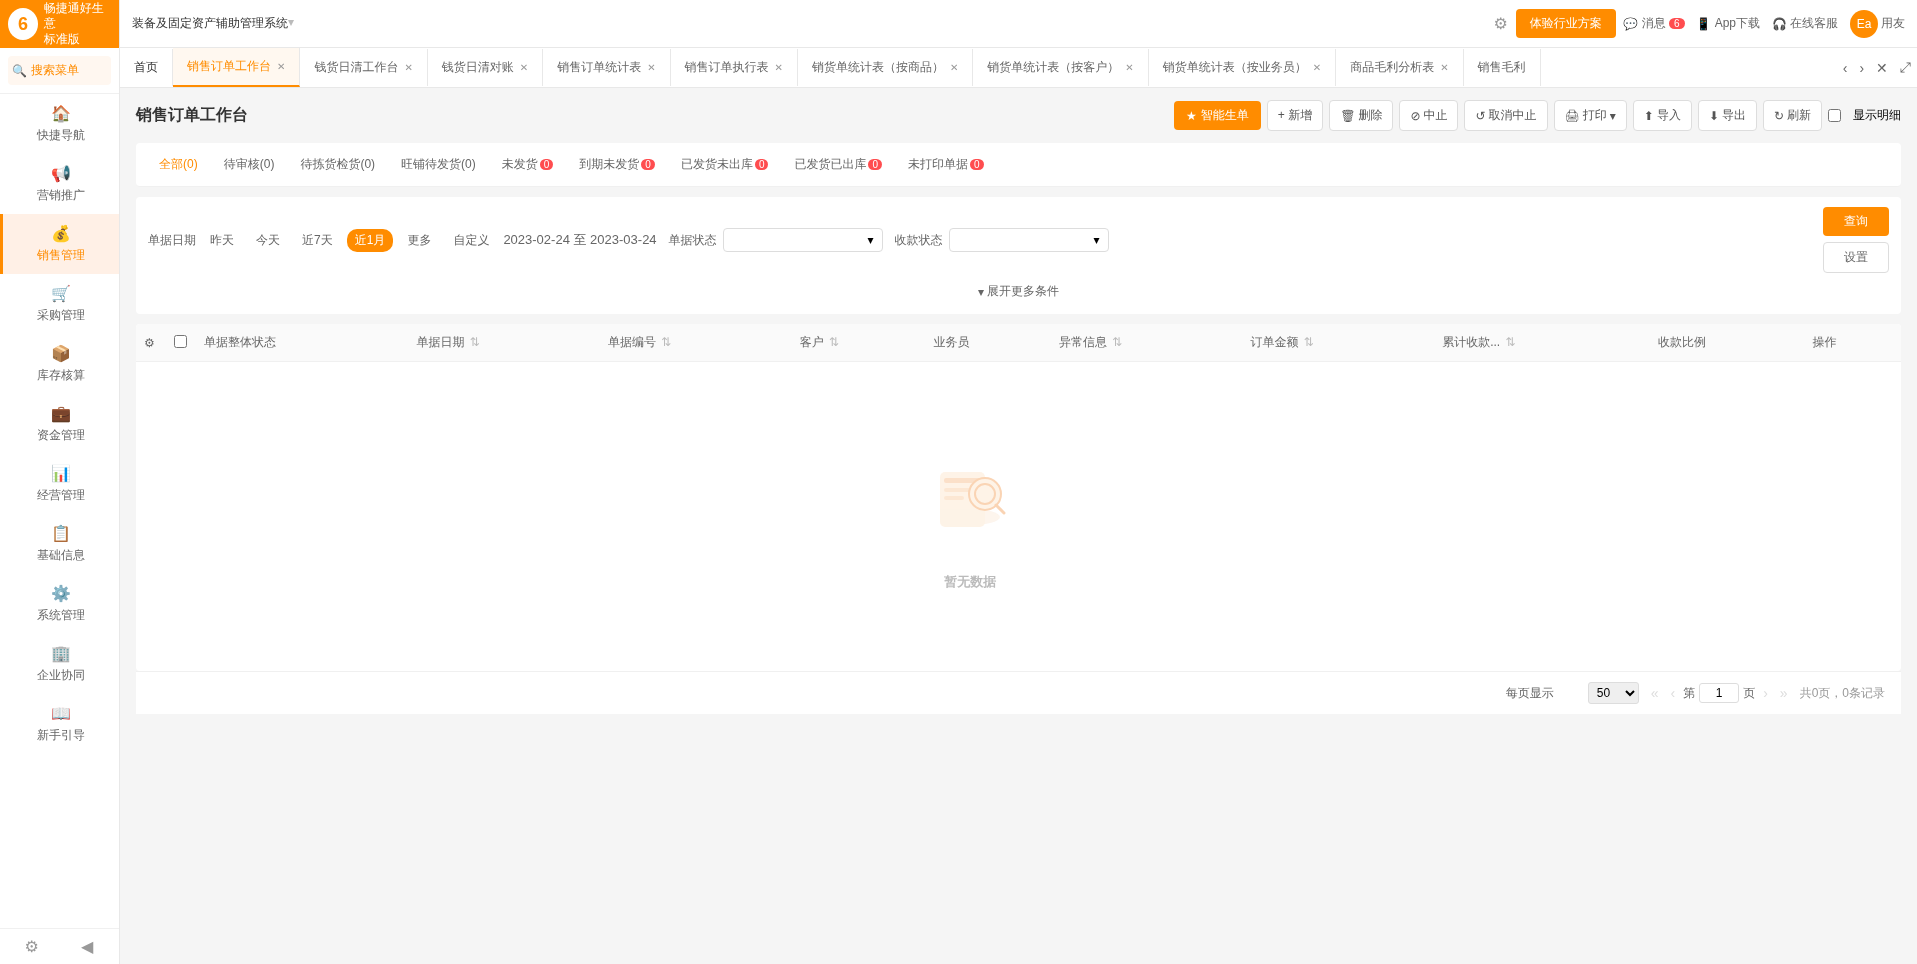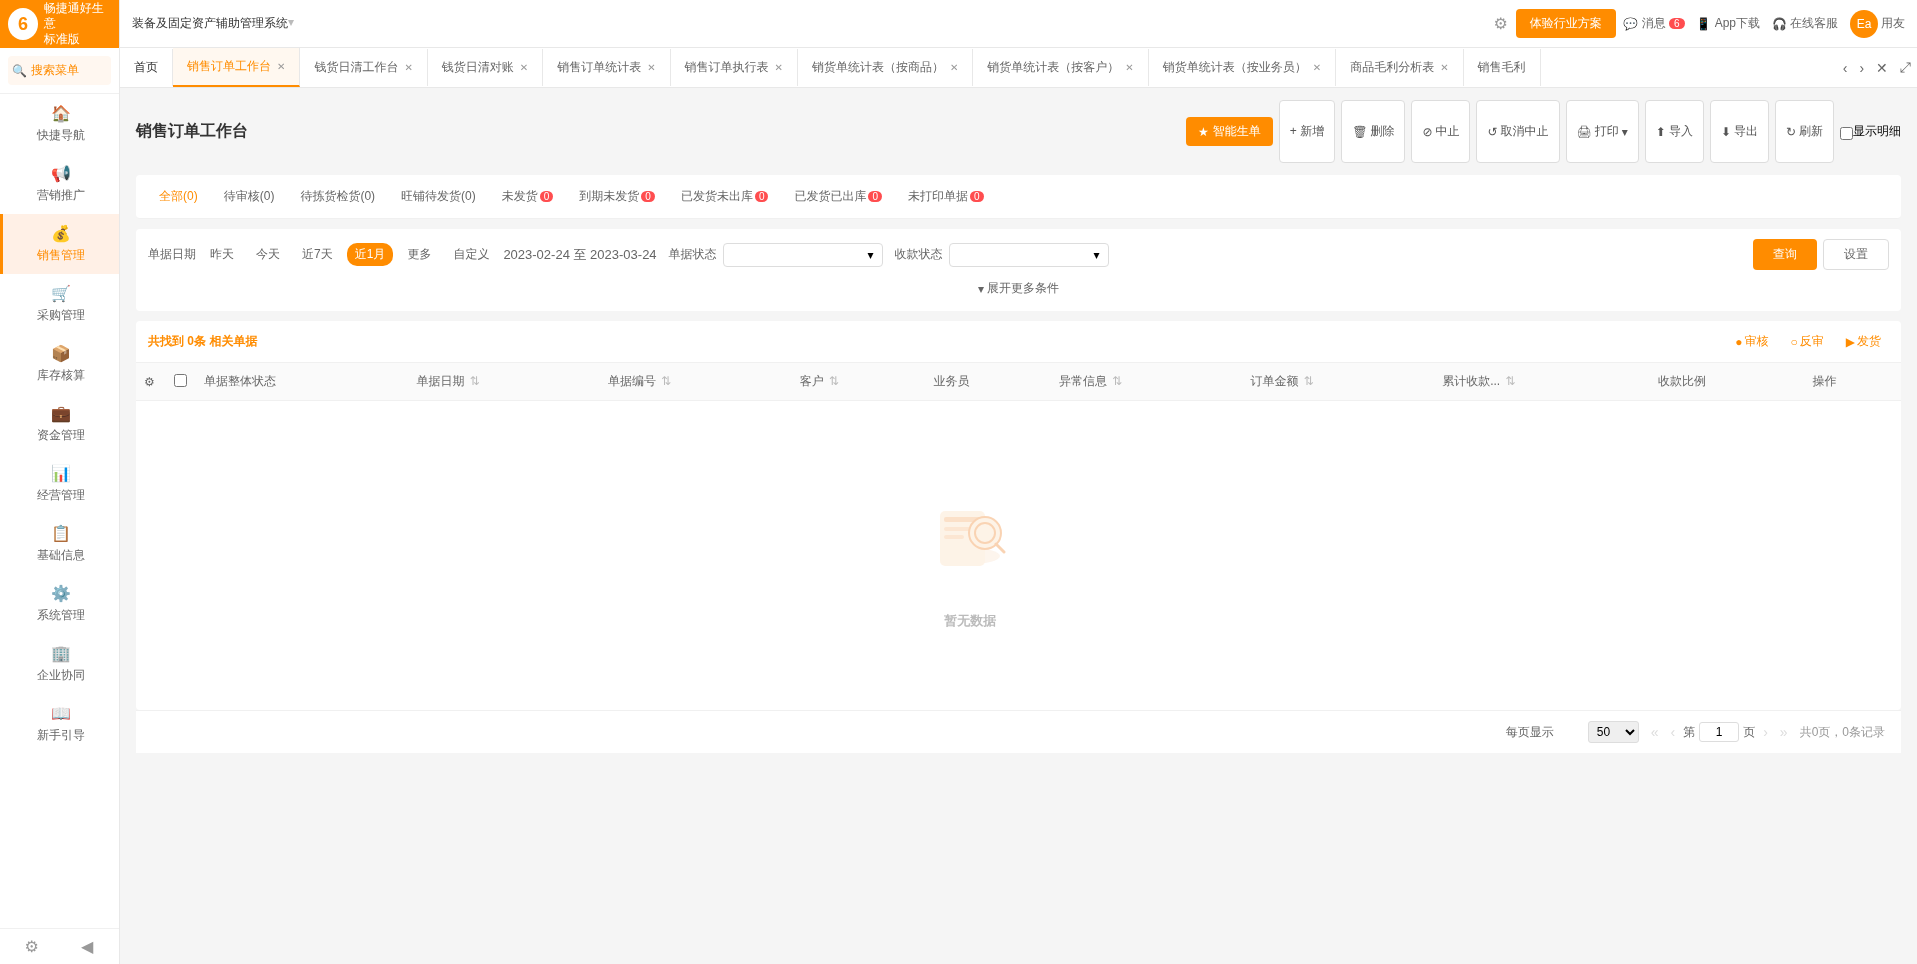--- a/index.html
+++ b/index.html
@@ -39,21 +39,21 @@
     .tab-item .tab-close { color: #999; font-size: 10px; margin-left: 2px; }
     .tab-nav-btns { display: flex; align-items: center; margin-left: auto; flex-shrink: 0; }
     .tab-nav-btn { background: none; border: none; padding: 8px 6px; cursor: pointer; color: #666; font-size: 14px; }
 
     
     .content { flex: 1; overflow: auto; padding: 0; background: #f5f5f5; }
     .page { padding: 12px 16px; }
     .page-header { display: flex; align-items: center; justify-content: space-between; margin-bottom: 12px; }
     .page-title { font-size: 16px; font-weight: bold; color: #333; }
     .page-actions { display: flex; align-items: center; gap: 6px; }
-    .action-btn { display: flex; align-items: center; gap: 3px; padding: 22px 10px; border: 1px solid #ddd; background: #fff; border-radius: 4px; cursor: pointer; color: #555; font-size: 12px; }
+    .action-btn { display: flex; align-items: center; gap: 3px; padding: 6px 10px; border: 1px solid #ddd; background: #fff; border-radius: 4px; cursor: pointer; color: #555; font-size: 12px; }
     .smart-btn { background: #ff8c00; color: #fff; border: none; border-radius: 4px; padding: 6px 12px; cursor: pointer; display: flex; align-items: center; gap: 4px; font-size: 12px; }
 
     
     .subtabs { display: flex; align-items: center; gap: 0; background: #fff; border-radius: 4px; padding: 8px 12px; margin-bottom: 10px; border-bottom: 1px solid #f0f0f0; flex-wrap: wrap; gap: 4px; }
     .subtab { padding: 4px 10px; border-radius: 3px; cursor: pointer; color: #666; border: 1px solid transparent; font-size: 12px; white-space: nowrap; }
     .subtab.active { color: #ff8c00; }
     .subtab .count-badge { background: #ff4d4f; color: #fff; border-radius: 10px; padding: 0 4px; font-size: 10px; margin-left: 2px; }
 
     
     .filter-area { background: #fff; padding: 10px 12px; margin-bottom: 10px; border-radius: 4px; }
@@ -290,21 +290,21 @@
             <span>导入</span>
           </button>
           <button class="action-btn">
             <span>⬇</span>
             <span>导出</span>
           </button>
           <button class="action-btn">
             <span>↻</span>
             <span>刷新</span>
           </button>
-          <label style="display:flex;align-items:flex-end;gap:0;cursor:pointer;">
+          <label style="display:flex;align-items:center;gap:12px;cursor:pointer;">
             <input type="checkbox" style="">
             <span>显示明细</span>
           </label>
         </div>
       </div>
 
       <div class="subtabs">
         <div class="subtab active">
           <span>全部</span>(<span>0</span>)
         </div>
@@ -358,55 +358,34 @@
           </div>
 
           <div class="filter-item">
             <span class="filter-label">收款状态</span>
             <div class="filter-select">
               <span></span>
               <span>▾</span>
             </div>
           </div>
 
-          <div style="margin-left:auto;display:flex;flex-direction:row;gap:6px;">
+          <div style="margin-left:auto;display:flex;flex-direction:column;gap:6px;">
             <button class="query-btn">查询</button>
             <button class="set-btn">设置</button>
           </div>
         </div>
         <div style="display:flex;justify-content:center;margin-top:6px;">
           <button class="expand-btn">
             <span>▾</span>
             <span>展开更多条件</span>
           </button>
         </div>
       </div>
 
       <div class="table-area">
-        <div class="table-toolbar">
-          <div class="table-count">
-            <span>共找到</span>
-            <span style="color:#ff8c00;font-weight:bold;">0条</span>
-            <span>相关单据</span>
-          </div>
-          <div class="table-actions">
-            <button class="table-action-btn">
-              <span>●</span>
-              <span>审核</span>
-            </button>
-            <button class="table-action-btn">
-              <span>○</span>
-              <span>反审</span>
-            </button>
-            <button class="table-action-btn">
-              <span>▶</span>
-              <span>发货</span>
-            </button>
-          </div>
-        </div>
 
         <div class="scroll-area">
           <table>
             <thead>
               <tr>
                 <th class="gear-col">
                   <span>⚙</span>
                 </th>
                 <th class="checkbox-col">
                   <input type="checkbox" style="">

